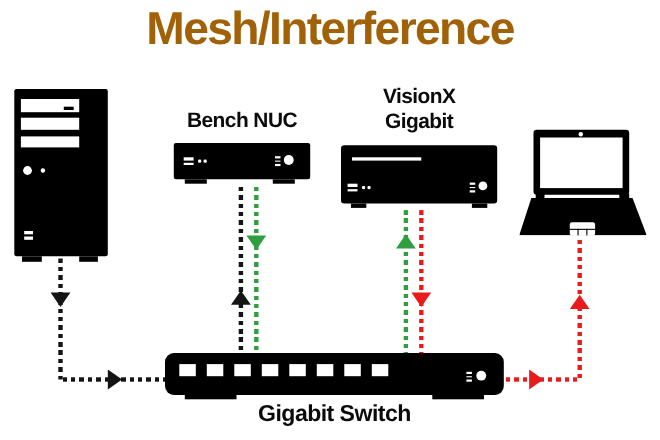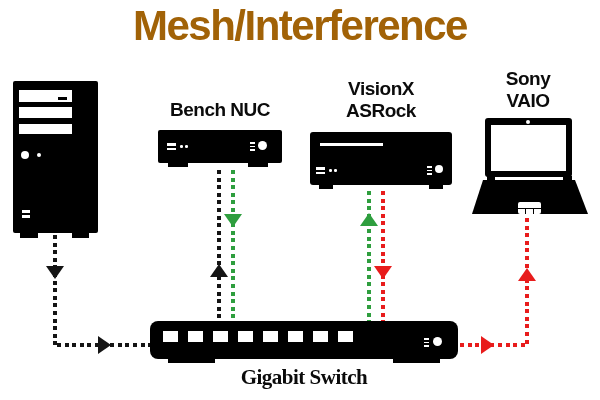--- a/index.html
+++ b/index.html
@@ -96,40 +96,36 @@
     <div class="wht" style="left:92px;top:12px;width:4.5px;height:1.6px;"></div>
     <div class="wht" style="left:92px;top:15.5px;width:4.5px;height:1.6px;"></div>
     <div class="wht" style="left:92px;top:19px;width:4.5px;height:1.6px;"></div>
     <div class="wht circ" style="left:100px;top:11px;width:9px;height:9px;"></div>
   </div>
   <div class="blk" style="left:168px;top:163px;width:20px;height:4px;"></div>
   <div class="blk" style="left:248px;top:163px;width:20px;height:4px;"></div>
 
   <div class="dev-label" style="left:310px;top:78px;width:142px;text-align:center;">
     <div>VisionX</div>
-    <div>ASRock</div>
+    <div>Gigabit</div>
   </div>
   <div class="blk" style="left:310px;top:132px;width:142px;height:53px;border-radius:3px;">
     <div class="wht" style="left:10px;top:11px;width:63px;height:3px;"></div>
     <div class="wht" style="left:6px;top:35px;width:9px;height:2.5px;"></div>
     <div class="wht" style="left:6px;top:39.5px;width:9px;height:2.5px;"></div>
     <div class="wht circ" style="left:19px;top:37px;width:2.5px;height:2.5px;"></div>
     <div class="wht circ" style="left:24px;top:37px;width:2.5px;height:2.5px;"></div>
     <div class="wht" style="left:117px;top:34px;width:5px;height:1.6px;"></div>
     <div class="wht" style="left:117px;top:37.5px;width:5px;height:1.6px;"></div>
     <div class="wht" style="left:117px;top:41px;width:5px;height:1.6px;"></div>
     <div class="wht circ" style="left:125px;top:33px;width:8px;height:8px;"></div>
   </div>
   <div class="blk" style="left:319px;top:185px;width:14px;height:4px;"></div>
   <div class="blk" style="left:429px;top:185px;width:14px;height:4px;"></div>
 
-  <div class="dev-label" style="left:470px;top:68px;width:116px;text-align:center;">
-    <div>Sony</div>
-    <div>VAIO</div>
-  </div>
   <div>
     <div class="blk" style="left:485px;top:118px;width:87px;height:59px;border-radius:3px;">
       <div class="wht" style="left:6px;top:7px;width:75px;height:46px;"></div>
       <div class="wht circ" style="left:41px;top:2px;width:4px;height:4px;"></div>
     </div>
     <div class="blk" style="left:487px;top:176px;width:8px;height:4px;"></div>
     <div class="blk" style="left:563px;top:176px;width:9px;height:4px;"></div>
     <div class="lap-base" style="position:absolute;"></div>
     <div class="wht" style="left:518px;top:202px;width:23px;height:12px;border-radius:2px;">
       <div class="blk" style="left:0;top:6px;width:23px;height:1.3px;"></div>
@@ -149,15 +145,15 @@
         <div class="port" style="left: 163px;"></div>
         <div class="port" style="left: 188px;"></div>
       </div>
     <div class="wht" style="left:274px;top:17px;width:5px;height:1.6px;"></div>
     <div class="wht" style="left:274px;top:20.5px;width:5px;height:1.6px;"></div>
     <div class="wht" style="left:274px;top:24px;width:5px;height:1.6px;"></div>
     <div class="wht circ" style="left:283px;top:16px;width:9px;height:9px;"></div>
   </div>
   <div class="blk" style="left:168px;top:359px;width:47px;height:4px;"></div>
   <div class="blk" style="left:393px;top:359px;width:47px;height:4px;"></div>
-  <div class="dev-label" style="left:150px;top:366px;width:308px;text-align:center;font-size:21px;font-family:Liberation Serif, serif;">Gigabit Switch</div>
+  <div class="dev-label" style="left:150px;top:366px;width:308px;text-align:center;font-size:21px;">Gigabit Switch</div>
 
 </div>
 
 </body></html>

